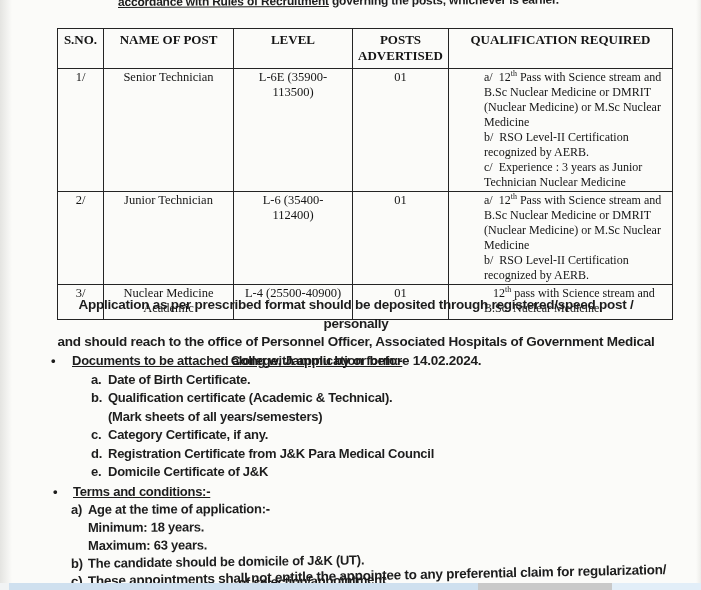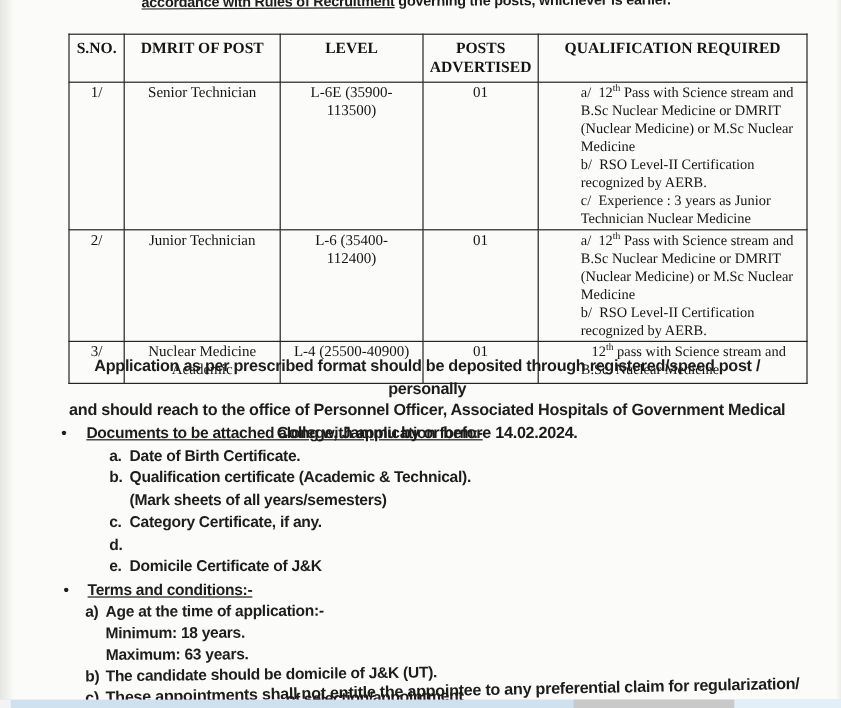--- a/index.html
+++ b/index.html
@@ -82,21 +82,21 @@
     <colgroup>
       <col style="width:46px">
         <col style="width:130px">
         <col style="width:119px">
         <col style="width:96px">
         <col style="width:224px">
     </colgroup>
     <thead>
       <tr class="hrow">
         <th class="itextth" style="white-space:pre-line">S.NO.</th>
-        <th style="white-space:pre-line">DMRIT OF POST</th>
+        <th style="white-space:pre-line">NAME OF POST</th>
         <th style="white-space:pre-line">LEVEL</th>
         <th style="white-space:pre-line">POSTS
 ADVERTISED</th>
         <th style="white-space:pre-line">QUALIFICATION REQUIRED</th>
       </tr>
     </thead>
     <tbody>
       <tr class="r1">
         <td class="c-sno">1/</td>
         <td class="c-name">Senior Technician</td>
@@ -150,20 +150,21 @@
       <span class="marker">b.</span>
       <span class="itext">Qualification certificate (Academic &amp; Technical).
 (Mark sheets of all years/semesters)</span>
     </div>
     <div class="item">
       <span class="marker">c.</span>
       <span class="itext">Category Certificate, if any.</span>
     </div>
     <div class="item">
       <span class="marker">d.</span>
+      <span class="itext">Registration Certificate from J&amp;K Para Medical Council</span>
     </div>
     <div class="item">
       <span class="marker">e.</span>
       <span class="itext">Domicile Certificate of J&amp;K</span>
     </div>
   </div>
 
   <div class="section terms">
     <div class="bullet-line">
       <span class="bullet">•</span>

